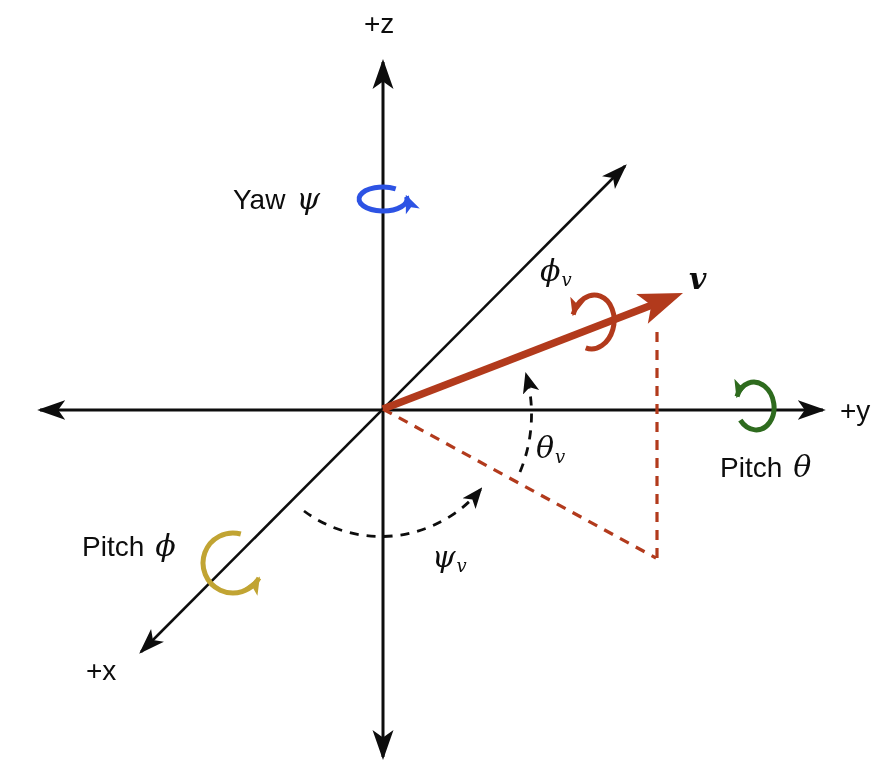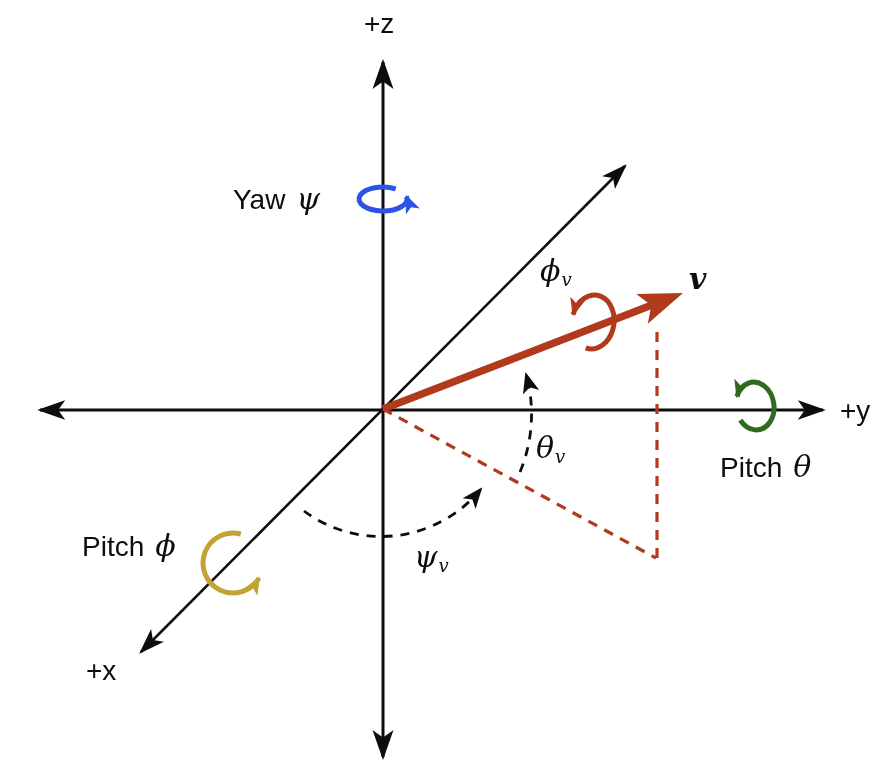--- a/index.html
+++ b/index.html
@@ -92,17 +92,17 @@
   <div class="lbl vlab" style="left:689px;top:262px">
     <span>v</span>
   </div>
 
   <div class="lbl" style="left:540px;top:254px">
     <span class="sym">ϕ</span><span class="sub">v</span>
   </div>
   <div class="lbl" style="left:536px;top:431px">
     <span class="sym">θ</span><span class="sub">v</span>
   </div>
-  <div class="lbl" style="left:414px;top:540px">
+  <div class="lbl" style="left:432px;top:540px">
     <span class="sym">ψ</span><span class="sub">v</span>
   </div>
 
 </div>
 
 </body></html>

